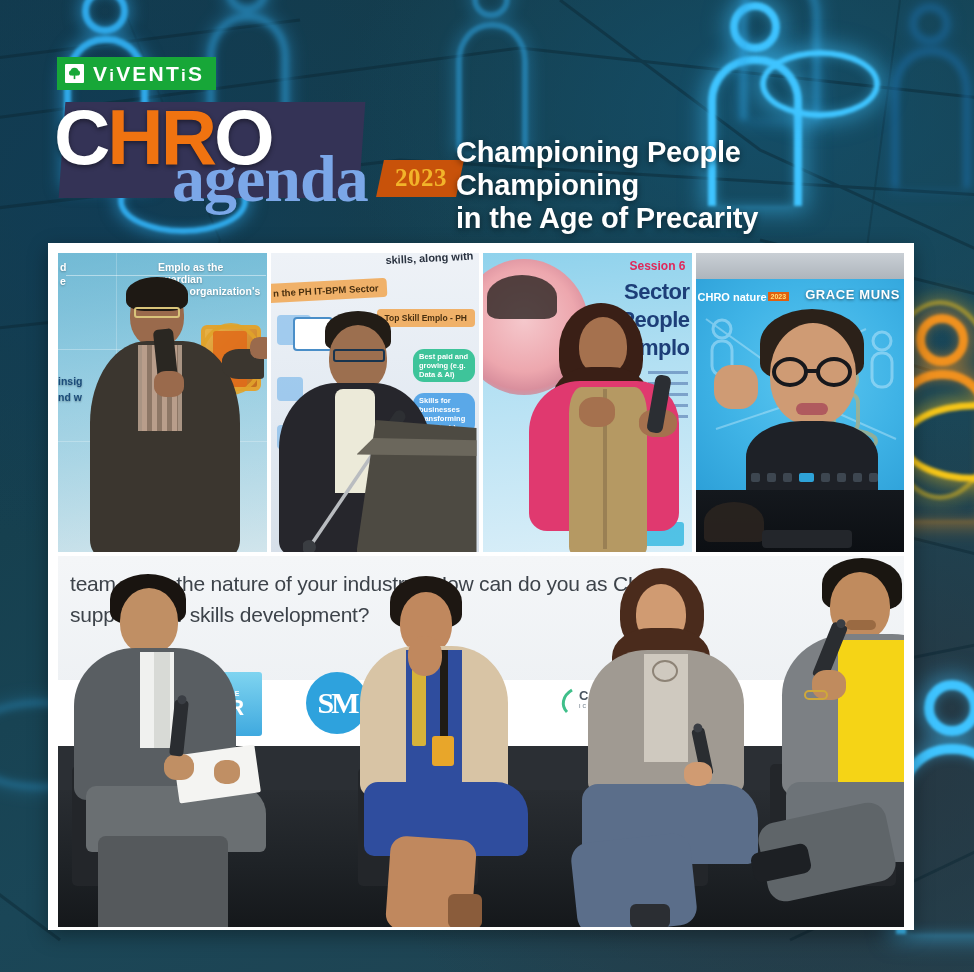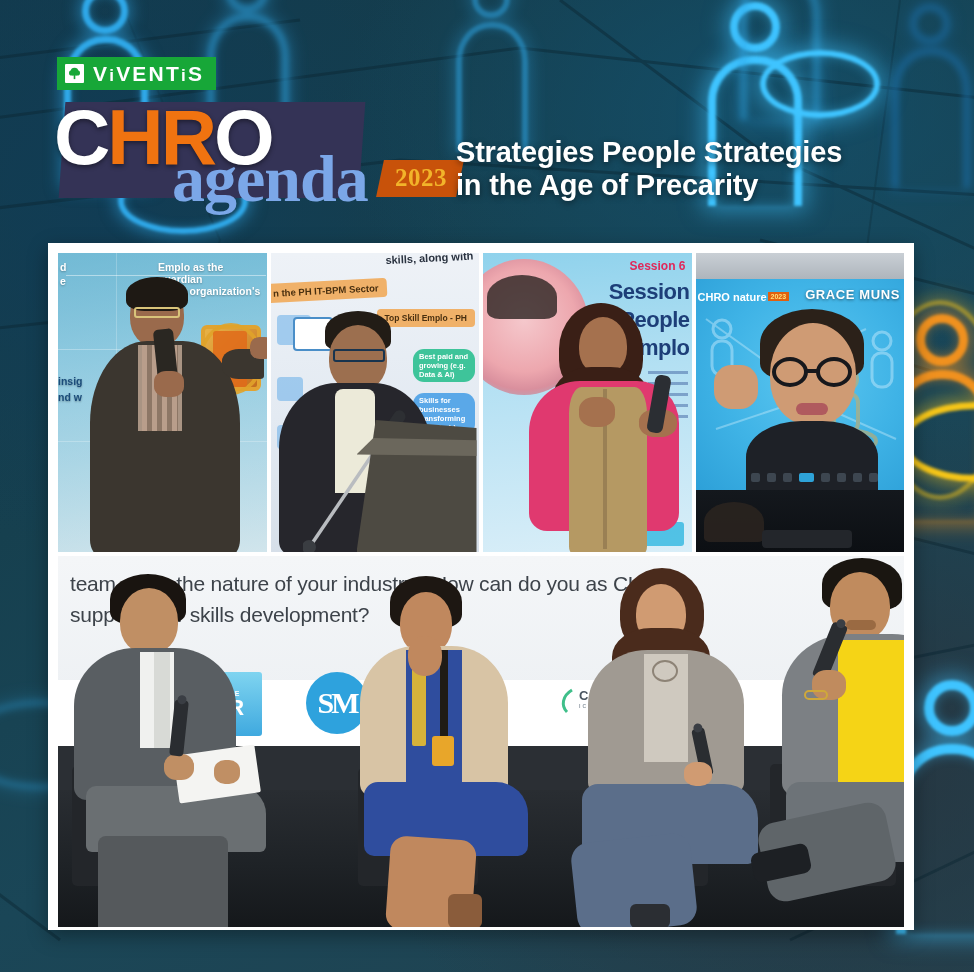--- a/index.html
+++ b/index.html
@@ -304,21 +304,21 @@
       <div id="chro-word">
         <span class="w">C</span><span class="o2">HR</span><span class="w">O</span>
       </div>
       <div id="agenda-word">agenda</div>
       <div id="year-tag">
         <span>2023</span>
       </div>
     </div>
 
     <div id="headline">
-      <div>Strategies People Strategies</div>
+      <div>Championing People Championing</div>
       <div>in the Age of Precarity</div>
     </div>
   </div>
 
   <div id="collage">
 
     <div id="photo-row">
 
       <div class="photo p1">
 
@@ -393,21 +393,21 @@
              clip-path: polygon(14% 0, 100% 12%, 100% 100%, 0 92%);"></div>
       </div>
 
       <div class="photo p3">
         <div style="position:absolute;inset:0;background:linear-gradient(175deg,#8fd2ec 0%,#b3e0f3 40%,#d9eef8 100%)"></div>
 
         <div style="position:absolute;left:-24px;top:6px;width:130px;height:136px;border-radius:50%;
              background:radial-gradient(circle at 50% 45%,#f5c8cc 0%,#eda7ae 52%,#d98f9d 70%,#7fc9e6 100%);"></div>
         <div style="position:absolute;left:4px;top:22px;width:70px;height:44px;background:#2a2320;border-radius:50% 50% 18% 18%;opacity:.8"></div>
         <div class="sess">Session 6</div>
-        <div class="bigtxt" style="top:26px;">Session</div>
+        <div class="bigtxt" style="top:26px;">Sector</div>
         <div class="bigtxt" style="top:54px;">People</div>
         <div class="bigtxt" style="top:82px;">Emplo</div>
         <div style="position:absolute;right:4px;top:118px;width:40px;height:52px;
              background:repeating-linear-gradient(180deg,#4a6ea8 0 3px,transparent 3px 11px);opacity:.55"></div>
         <div style="position:absolute;right:8px;bottom:6px;width:44px;height:24px;background:#2fb6e0;border-radius:3px;opacity:.8"></div>
 
         <div class="person" style="left:40px;top:50px;width:170px;height:250px;">
           <div style="position:absolute;left:36px;top:0px;width:84px;height:92px;background:#3a1f16;border-radius:50% 50% 38% 38%;"></div>
           <div class="head" style="left:56px;top:14px;width:48px;height:58px;background:#a5714e;"></div>
           <div style="position:absolute;left:30px;top:64px;width:96px;height:74px;background:#3a1f16;border-radius:40% 40% 46% 46%;"></div>

